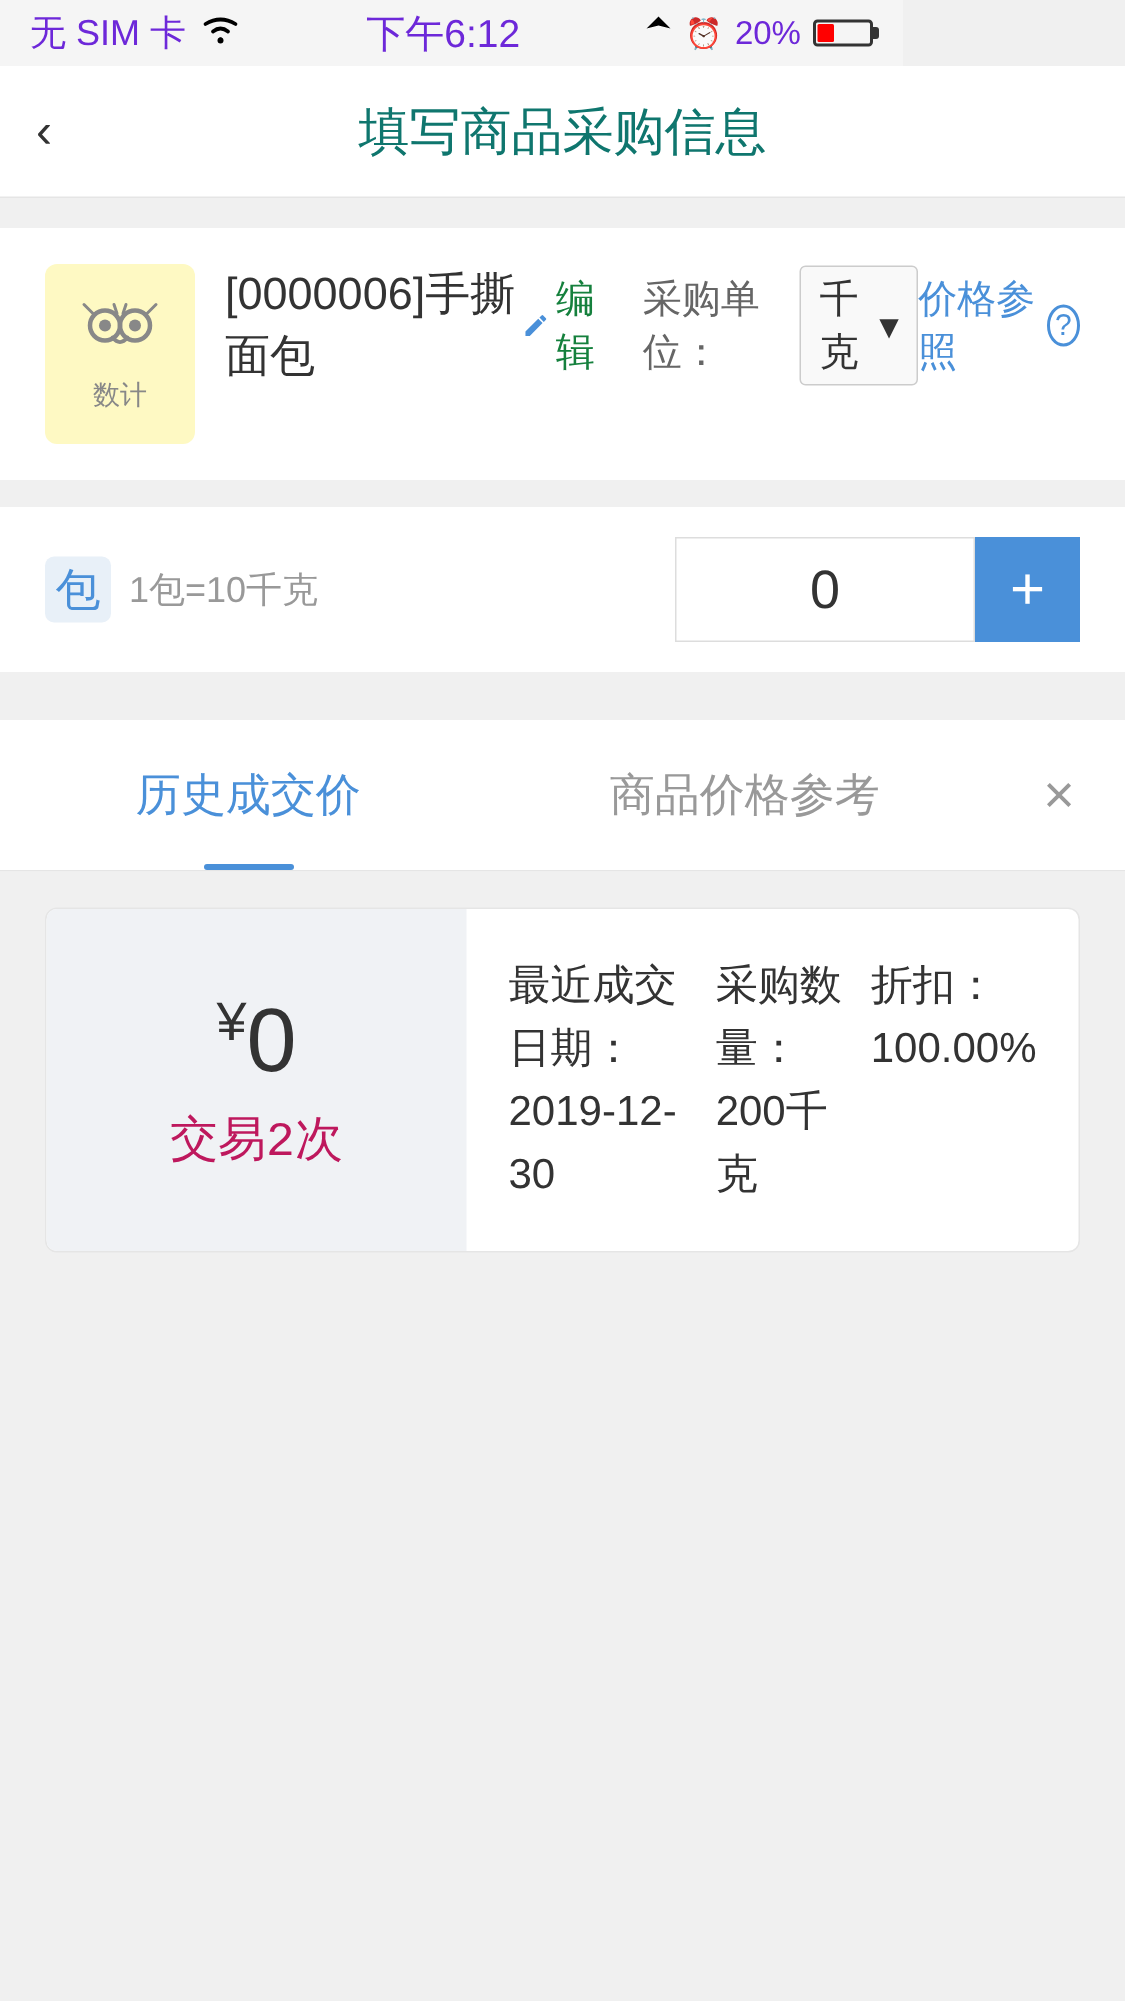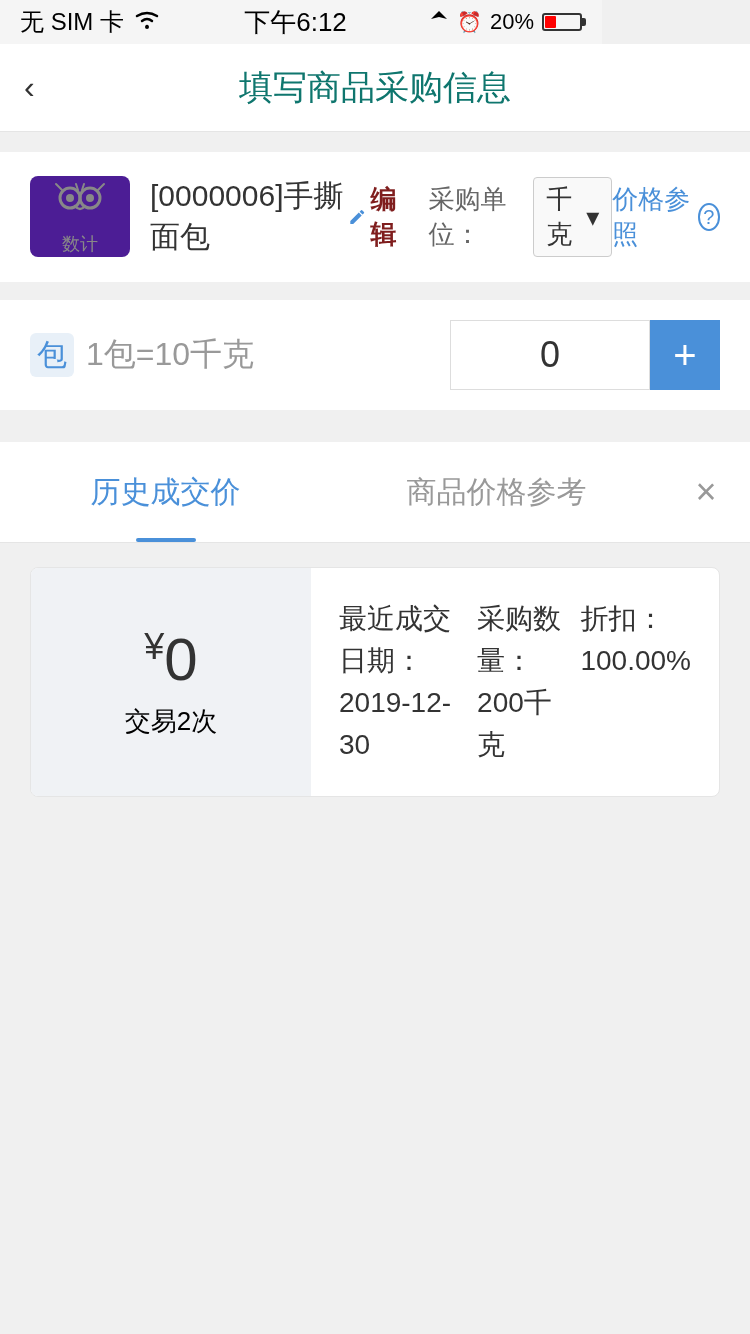--- a/index.html
+++ b/index.html
@@ -16,21 +16,21 @@
     
     .status-bar {
       width: 602px;
       height: 44px;
       background: #f5f5f5;
       display: flex;
       align-items: center;
       justify-content: space-between;
       padding: 0 20px;
       font-size: 24px;
-      color: #000000;
+      color: #6d28d9;
       gap: 27px;
     }
     .status-left {
       display: flex;
       align-items: center;
       gap: 8px;
       font-size: 24px;
     }
     .status-center {
       font-size: 26px;
@@ -103,22 +103,22 @@
     .product-card {
       background: #fff;
       margin-top: 20px;
       padding: 24px 30px;
       display: flex;
       align-items: flex-start;
       gap: 20px;
     }
     .product-thumb {
       width: 100px;
-      height: 81px;
-      background: #4c1d95;
+      height: 120px;
+      background: #fef9c3;
       border-radius: 8px;
       display: flex;
       align-items: center;
       justify-content: center;
       flex-shrink: 0;
     }
     .thumb-inner {
       display: flex;
       flex-direction: column;
       align-items: center;
@@ -139,26 +139,25 @@
       justify-content: space-between;
       align-items: center;
     }
     .product-name {
       font-size: 30px;
       color: #333;
       font-weight: 500;
     }
     .edit-link {
       font-size: 26px;
-      color: #7f1d1d;
+      color: #15803d;
       display: flex;
       align-items: center;
       gap: 4px;
       cursor: pointer;
-      font-weight: bold;
     }
     .product-unit-row {
       display: flex;
       justify-content: space-between;
       align-items: center;
     }
     .unit-label {
       font-size: 26px;
       color: #666;
     }
@@ -214,21 +213,21 @@
       font-weight: 500;
       background: #e8f0f8;
       width: 44px;
       height: 44px;
       display: flex;
       align-items: center;
       justify-content: center;
       border-radius: 6px;
     }
     .qty-sub-label {
-      font-size: 32px;
+      font-size: 24px;
       color: #999;
     }
     .qty-right {
       display: flex;
       align-items: center;
       gap: 0;
     }
     .qty-input-box {
       width: 200px;
       height: 70px;
@@ -321,23 +320,24 @@
       font-size: 60px;
       color: #333;
       font-weight: 300;
     }
     .history-price-symbol {
       font-size: 36px;
       vertical-align: super;
       font-weight: 400;
     }
     .history-times {
-      font-size: 26px;
-      color: #000000;
+      font-size: 32px;
+      color: #be185d;
       margin-top: 10px;
+      font-family: Liberation Mono, monospace;
     }
     .history-right {
       flex: 1;
       padding: 30px 28px;
       display: flex;
       flex-direction: row;
       gap: 16px;
       justify-content: center;
     }
     .history-detail-row {

